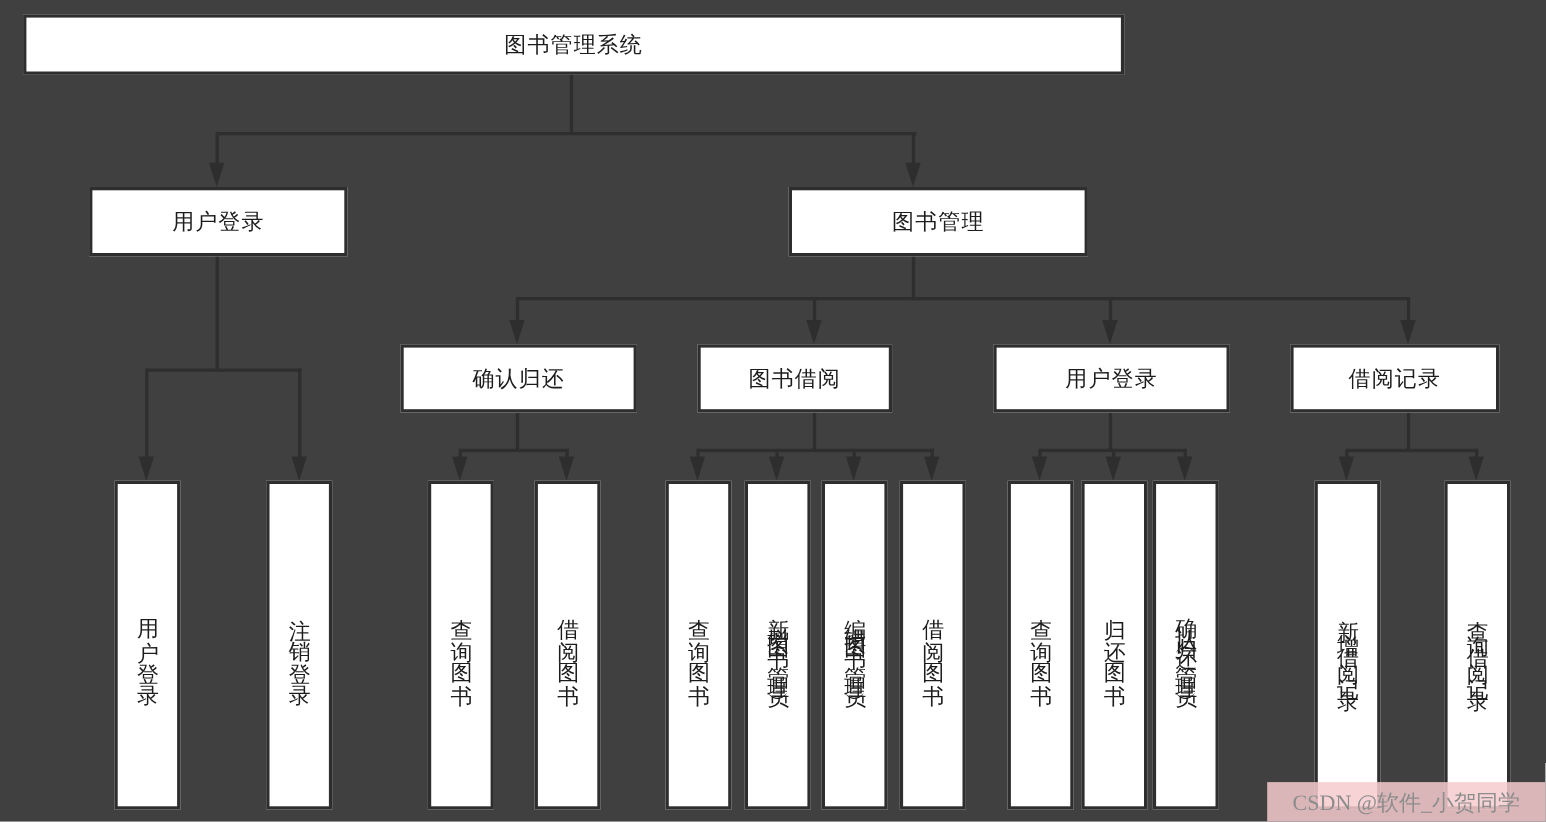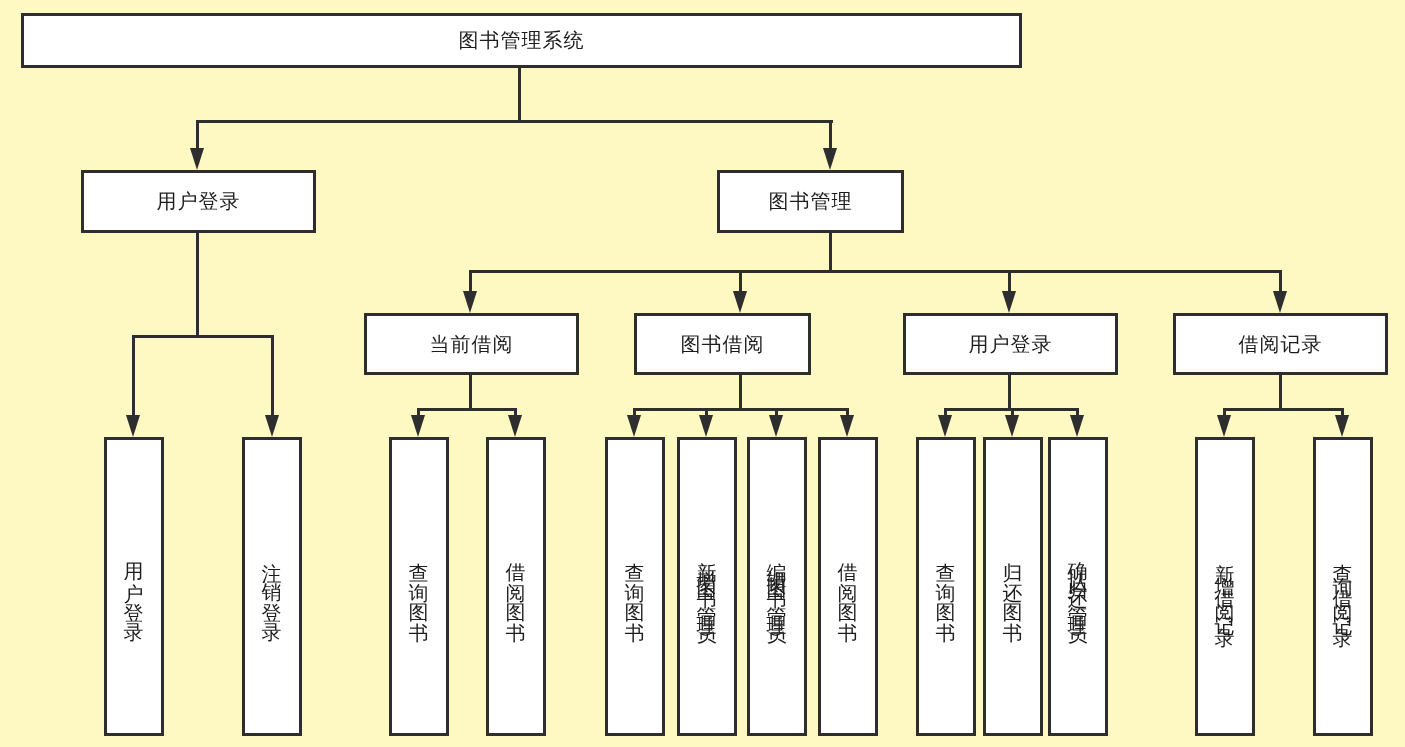--- a/index.html
+++ b/index.html
@@ -1,19 +1,19 @@
 <!DOCTYPE html>
 <html><head>
 <meta charset="utf-8">
 <style>
   html,body{margin:0;padding:0;background:#ffffff;}
   #stage{
     position:relative;
     width:1405px;height:747px;
-    background:#fef9c3;
+    background:#404040;
     font-family:Liberation Serif, serif;
     overflow:hidden;
   }
   .node{
     position:absolute;
     border:3px solid #2e2e2e;
     background:#ffffff;
     display:flex;align-items:center;justify-content:center;
     font-size:20px;color:#1c1c1c;
     box-sizing:border-box;
@@ -120,34 +120,34 @@
   <div class="vline" style="left:1341px;top:408px;height:9px;"></div>
   <div class="arrow" style="left:1335px;top:415px;"></div>
 
   <div class="node" style="left:21px;top:13px;width:1001px;height:55px;">
     <span>图书管理系统</span>
   </div>
 
   <div class="node" style="left:81px;top:170px;width:235px;height:63px;">
     <span>用户登录</span>
   </div>
-  <div class="node" style="left:717px;top:170px;width:187px;height:63px;">
+  <div class="node" style="left:717px;top:170px;width:272px;height:63px;">
     <span>图书管理</span>
   </div>
 
   <div class="node" style="left:364px;top:313px;width:215px;height:62px;">
-    <span>当前借阅</span>
+    <span>确认归还</span>
   </div>
   <div class="node" style="left:634px;top:313px;width:177px;height:62px;">
     <span>图书借阅</span>
   </div>
   <div class="node" style="left:903px;top:313px;width:215px;height:62px;">
     <span>用户登录</span>
   </div>
-  <div class="node" style="left:1173px;top:313px;width:215px;height:62px;">
+  <div class="node" style="left:1173px;top:313px;width:190px;height:62px;">
     <span>借阅记录</span>
   </div>
 
   <div class="leaf" style="left:104px;top:437px;">
     <span class="vtext ls4">用户登录</span>
   </div>
   <div class="leaf" style="left:242px;top:437px;">
     <span class="vtext ls4">注销登录</span>
   </div>
 
@@ -181,14 +181,17 @@
     <span class="vtext ls9">确认归还（管理员）</span>
   </div>
 
   <div class="leaf" style="left:1195px;top:437px;">
     <span class="vtext ls6">新增借阅记录</span>
   </div>
   <div class="leaf" style="left:1313px;top:437px;">
     <span class="vtext ls6">查询借阅记录</span>
   </div>
 
+  <div id="watermark">
+    <span>CSDN @软件_小贺同学</span>
+  </div>
 
 </div>
 
 </body></html>

